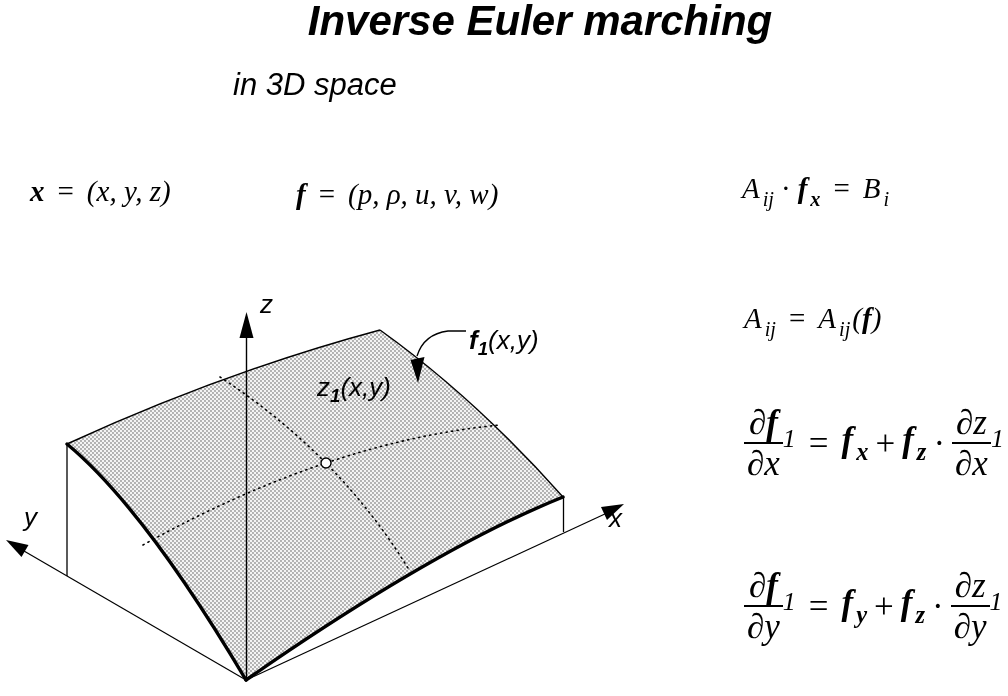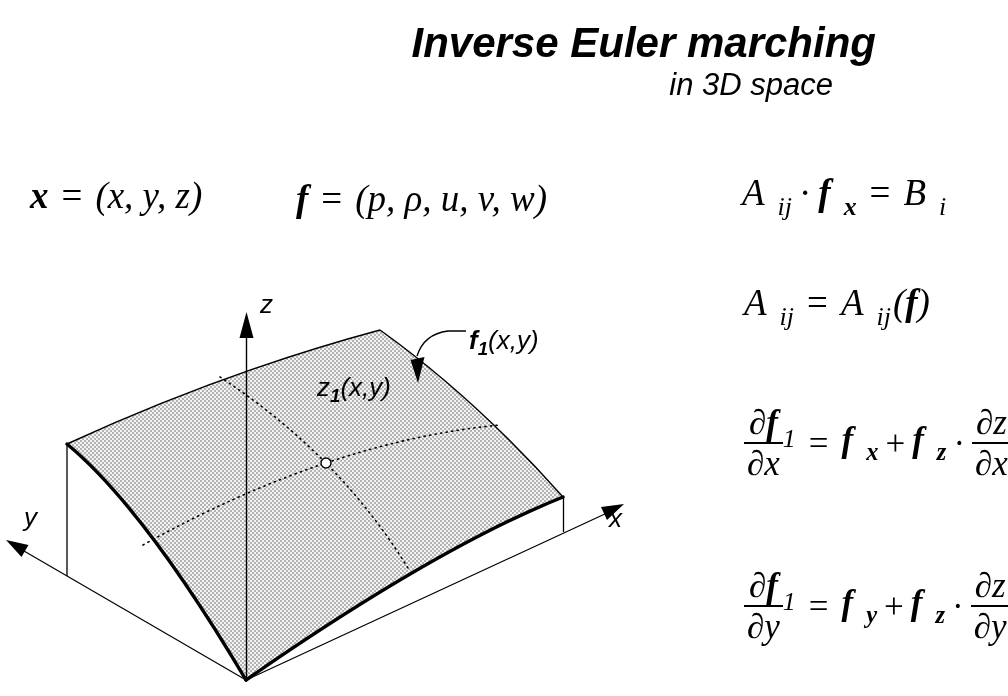--- a/index.html
+++ b/index.html
@@ -1,39 +1,39 @@
 <!DOCTYPE html>
 <html><head>
 <meta charset="utf-8">
 <style>
   html,body{margin:0;padding:0;}
   body{
     width:1008px;height:696px;position:relative;background:#fff;color:#000;
     font-family:"Liberation Sans",sans-serif;overflow:hidden;
   }
   .title{
-    position:absolute;left:204px;top:22px;width:672px;text-align:right;
+    position:absolute;left:204px;top:0;width:672px;text-align:center;
     font-family:"Liberation Sans",sans-serif;font-style:italic;font-weight:bold;
     font-size:42px;line-height:1;white-space:nowrap;
   }
   .subtitle{
-    position:absolute;left:233px;top:69px;width:600px;text-align:right;
+    position:absolute;left:233px;top:69px;width:600px;text-align:left;
     font-family:"Liberation Sans",sans-serif;font-style:italic;font-size:31px;line-height:1;
   }
   .eq{
-    position:absolute;font-family:"Liberation Serif",serif;font-size:37px;
+    position:absolute;font-family:"Liberation Serif",serif;font-size:29px;
     line-height:1;white-space:nowrap;
   }
   .eqf{
     position:absolute;display:flex;align-items:center;
     font-family:"Liberation Serif",serif;font-size:35px;line-height:1;white-space:nowrap;
   }
   .it{font-style:italic;}
   .bi{font-style:italic;font-weight:bold;}
-  .sub{font-size:0.7em;font-style:italic;vertical-align:-0.38em;margin-left:13px;}
+  .sub{font-size:0.7em;font-style:italic;vertical-align:-0.38em;margin-left:3px;}
   .rel{margin:0 13px;}
   .op{margin:0 7px;}
   .frac{display:inline-flex;flex-direction:column;align-items:center;line-height:1.12;}
   .num{padding:0 3px;}
   .den{border-top:2px solid #000;padding:0 3px;}
   .fracgrp{display:inline-flex;align-items:center;}
   .hang{font-size:0.74em;transform:translateY(-14%);margin-left:0px;font-style:italic;}
   .diagram{position:absolute;left:0;top:280px;}
   .dlabel{
     position:absolute;font-family:"Liberation Sans",sans-serif;font-style:italic;
@@ -47,21 +47,21 @@
 
 <div class="title">Inverse Euler marching</div>
 <div class="subtitle">in 3D space</div>
 
 <div class="eq" style="left:30px;top:177px"><span class="bi">x</span><span class="rel">=</span><span class="it">(x, y, z)</span></div>
 
 <div class="eq" style="left:296px;top:180px"><span class="bi">f</span><span class="rel">=</span><span class="it">(p, ρ, u, v, w)</span></div>
 
 <div class="eq" style="left:742px;top:174px"><span class="it">A</span><span class="sub">ij</span><span class="op">·</span><span class="bi">f</span><span class="sub bi">x</span><span class="rel">=</span><span class="it">B</span><span class="sub">i</span></div>
 
-<div class="eq" style="left:744px;top:284px"><span class="it">A</span><span class="sub">ij</span><span class="rel">=</span><span class="it">A</span><span class="sub">ij</span><span class="it" style="margin-left:2px">(</span><span class="bi">f</span><span class="it">)</span></div>
+<div class="eq" style="left:744px;top:304px"><span class="it">A</span><span class="sub">ij</span><span class="rel">=</span><span class="it">A</span><span class="sub">ij</span><span class="it" style="margin-left:2px">(</span><span class="bi">f</span><span class="it">)</span></div>
 
 <div class="eqf" style="left:744px;top:403px">
   <span class="fracgrp">
       <span class="frac">
         <span class="num"><span class="it">∂</span><span class="bi">f</span></span>
         <span class="den it">∂x</span>
       </span>
       <span class="hang">1</span>
     </span>
   <span class="rel">=</span>

